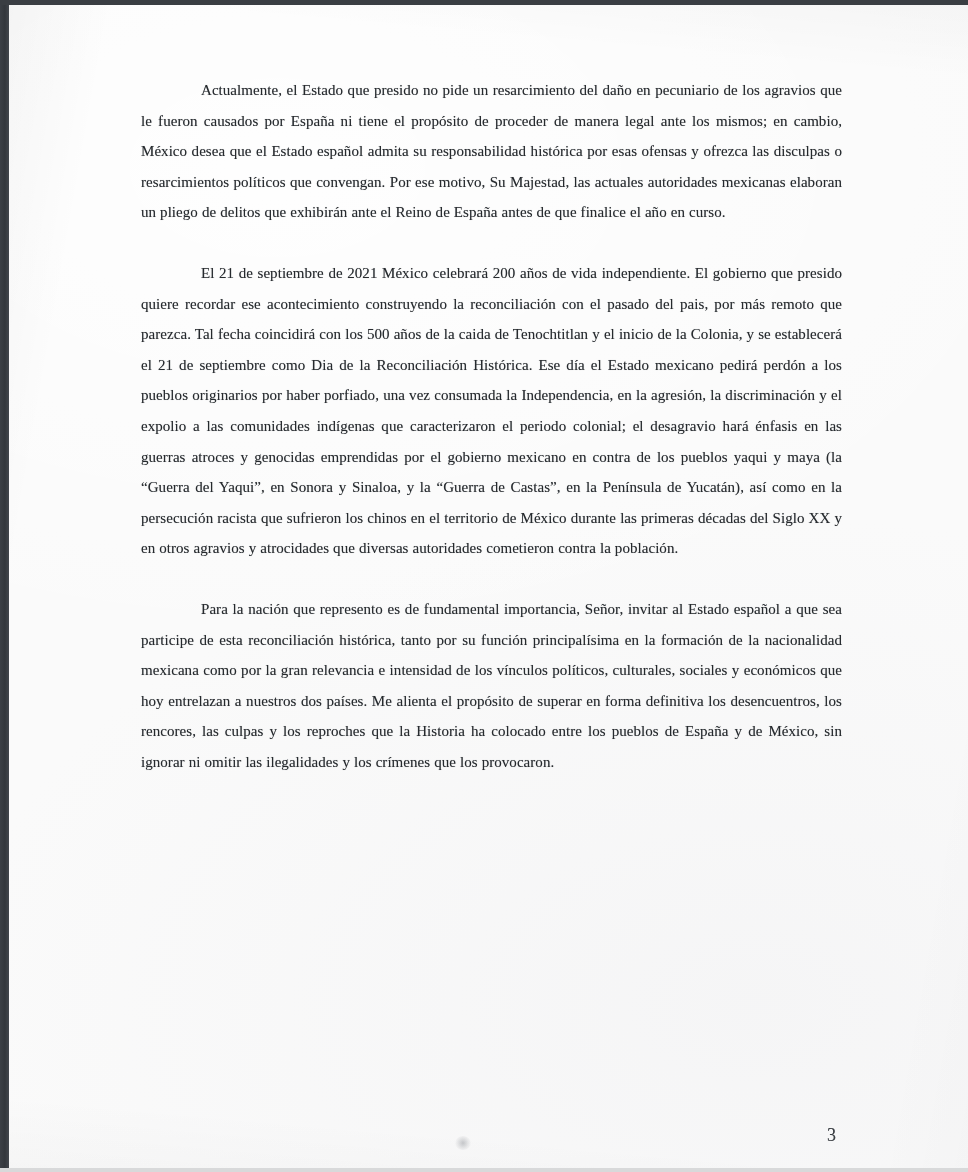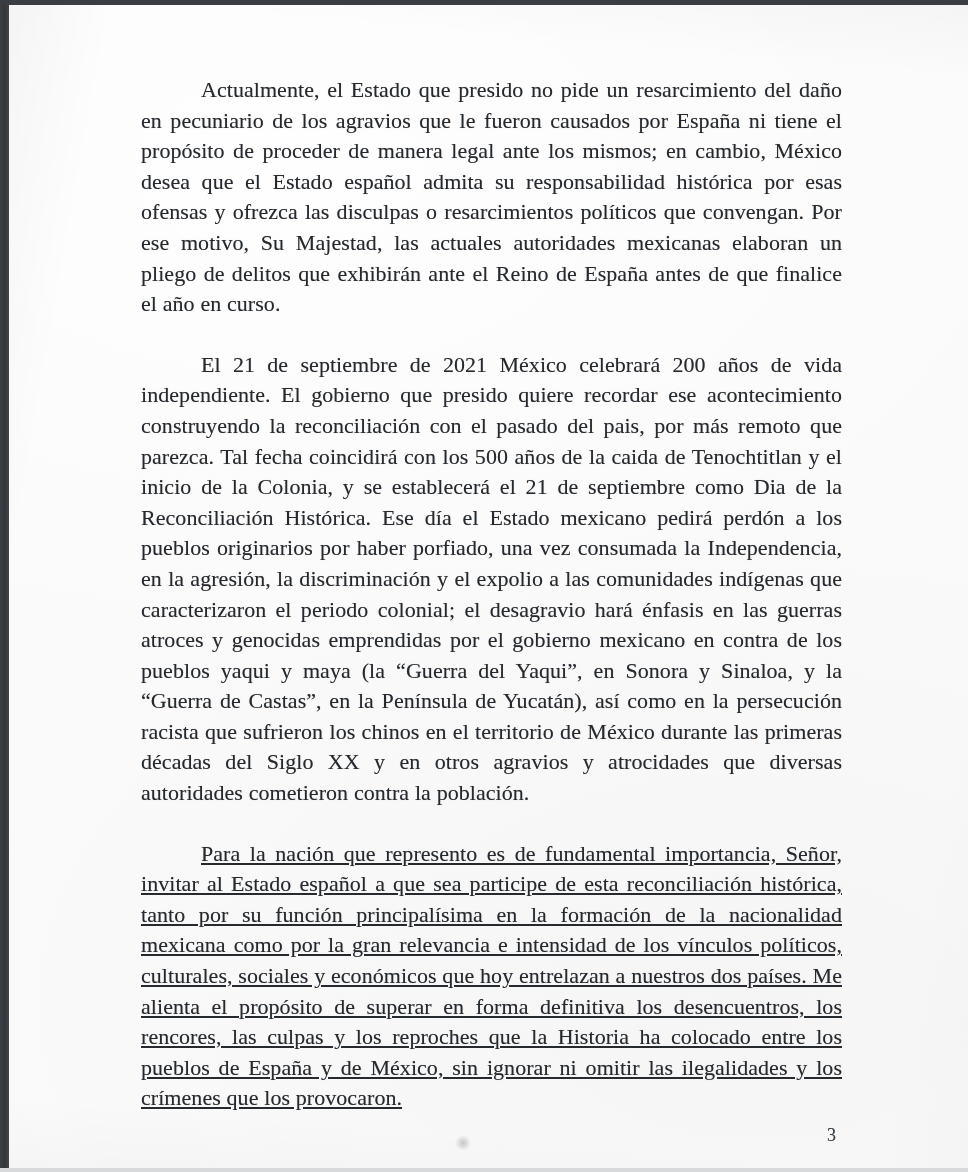--- a/index.html
+++ b/index.html
@@ -96,31 +96,30 @@
     top: 70px;
     width: 701px;
     z-index: 4;
   }
 
   .para {
     margin: 0 0 30px 0;
     text-align: justify;
     text-justify: inter-word;
     text-indent: 60px;
-    font-size: 22px;
+    font-size: 15px;
     line-height: 30.6px;
     color: #262a2e;
     letter-spacing: 0.05px;
     word-spacing: 0.2px;
     
     text-shadow: 0 0 0.75px rgba(60,64,70,0.42);
   }
   .para:last-of-type {
     margin-bottom: 0;
-    text-decoration: underline;
   }
 
   
   #page-number {
     position: absolute;
     left: 0;
     top: 1119px;
     width: 959px;
     text-align: center;
     padding-right: 0;

